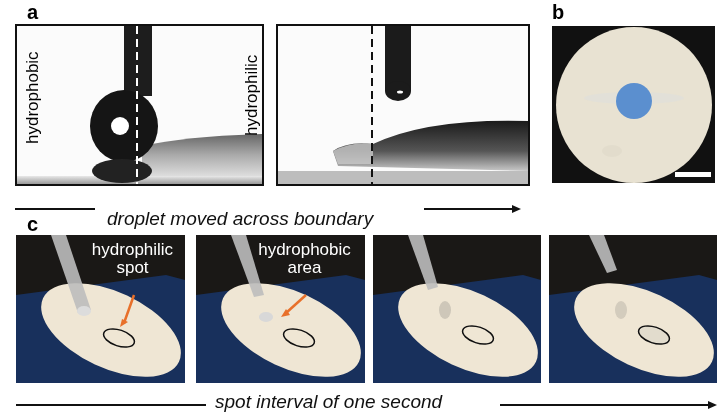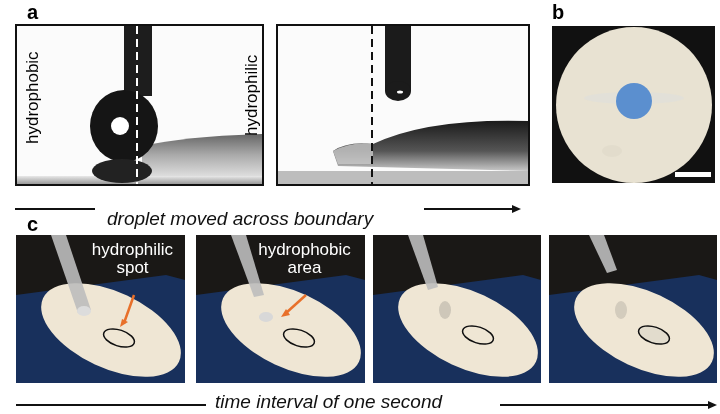--- a/index.html
+++ b/index.html
@@ -125,15 +125,15 @@
   <svg width="168" height="148" viewBox="0 0 168 148">
     <path d="M0 60 L150 40 L168 45 L168 148 L0 148 Z" fill="#18305c"></path>
     <ellipse cx="95" cy="95" rx="75" ry="38" transform="rotate(25 95 95)" fill="#efe6d4"></ellipse>
     <path d="M40 0 L55 0 L68 35 L58 38 Z" fill="#bdbdbd" opacity="0.9"></path>
     <ellipse cx="72" cy="75" rx="6" ry="9" fill="#b8b2a6" opacity="0.5"></ellipse>
     <ellipse cx="105" cy="100" rx="16" ry="8" transform="rotate(18 105 100)" fill="#e2dccd" stroke="#111" stroke-width="1.5"></ellipse>
   </svg>
 </div>
 
 <div class="arrowline" style="left:16px;top:404px;width:190px;"></div>
-<div class="caption" style="left:215px;top:391px;">time interval of one second</div>
+<div class="caption" style="left:215px;top:391px;">spot interval of one second</div>
 <div class="arrowline" style="left:500px;top:404px;width:208px;"></div>
 <div class="arrowhead" style="left:708px;top:401px;"></div>
 
 </body></html>

